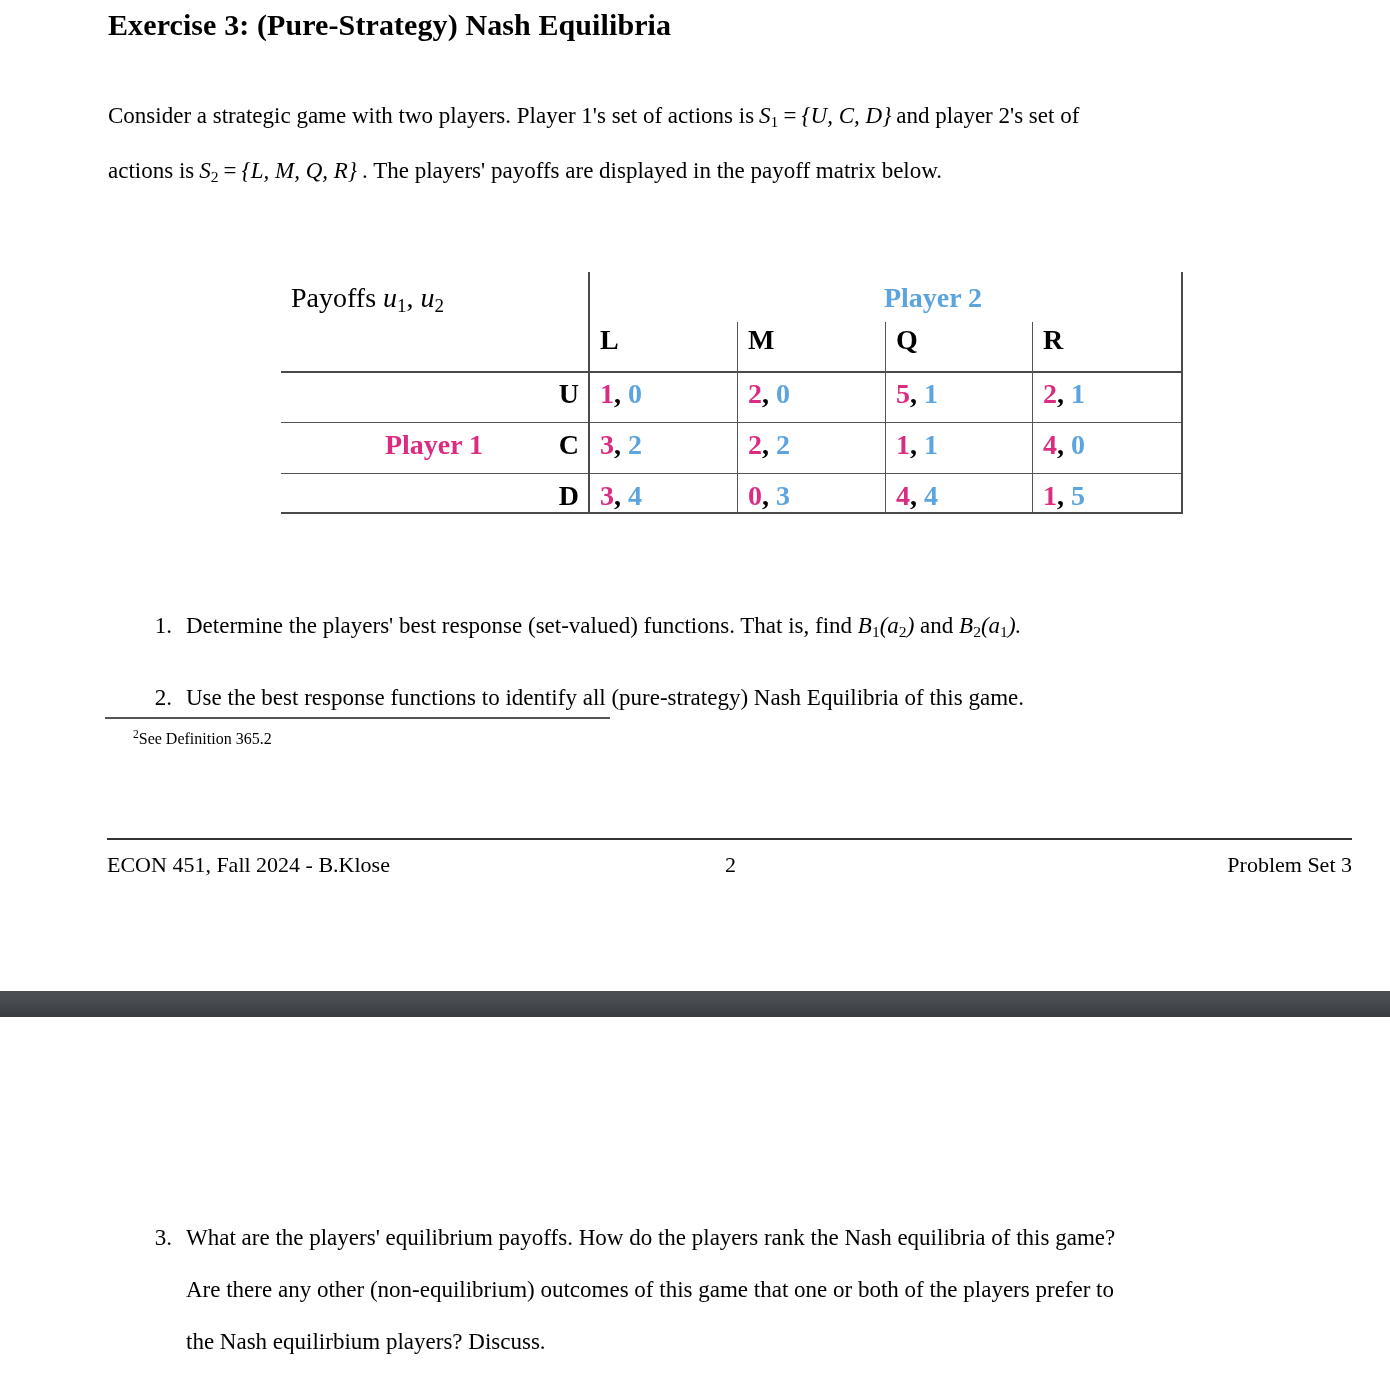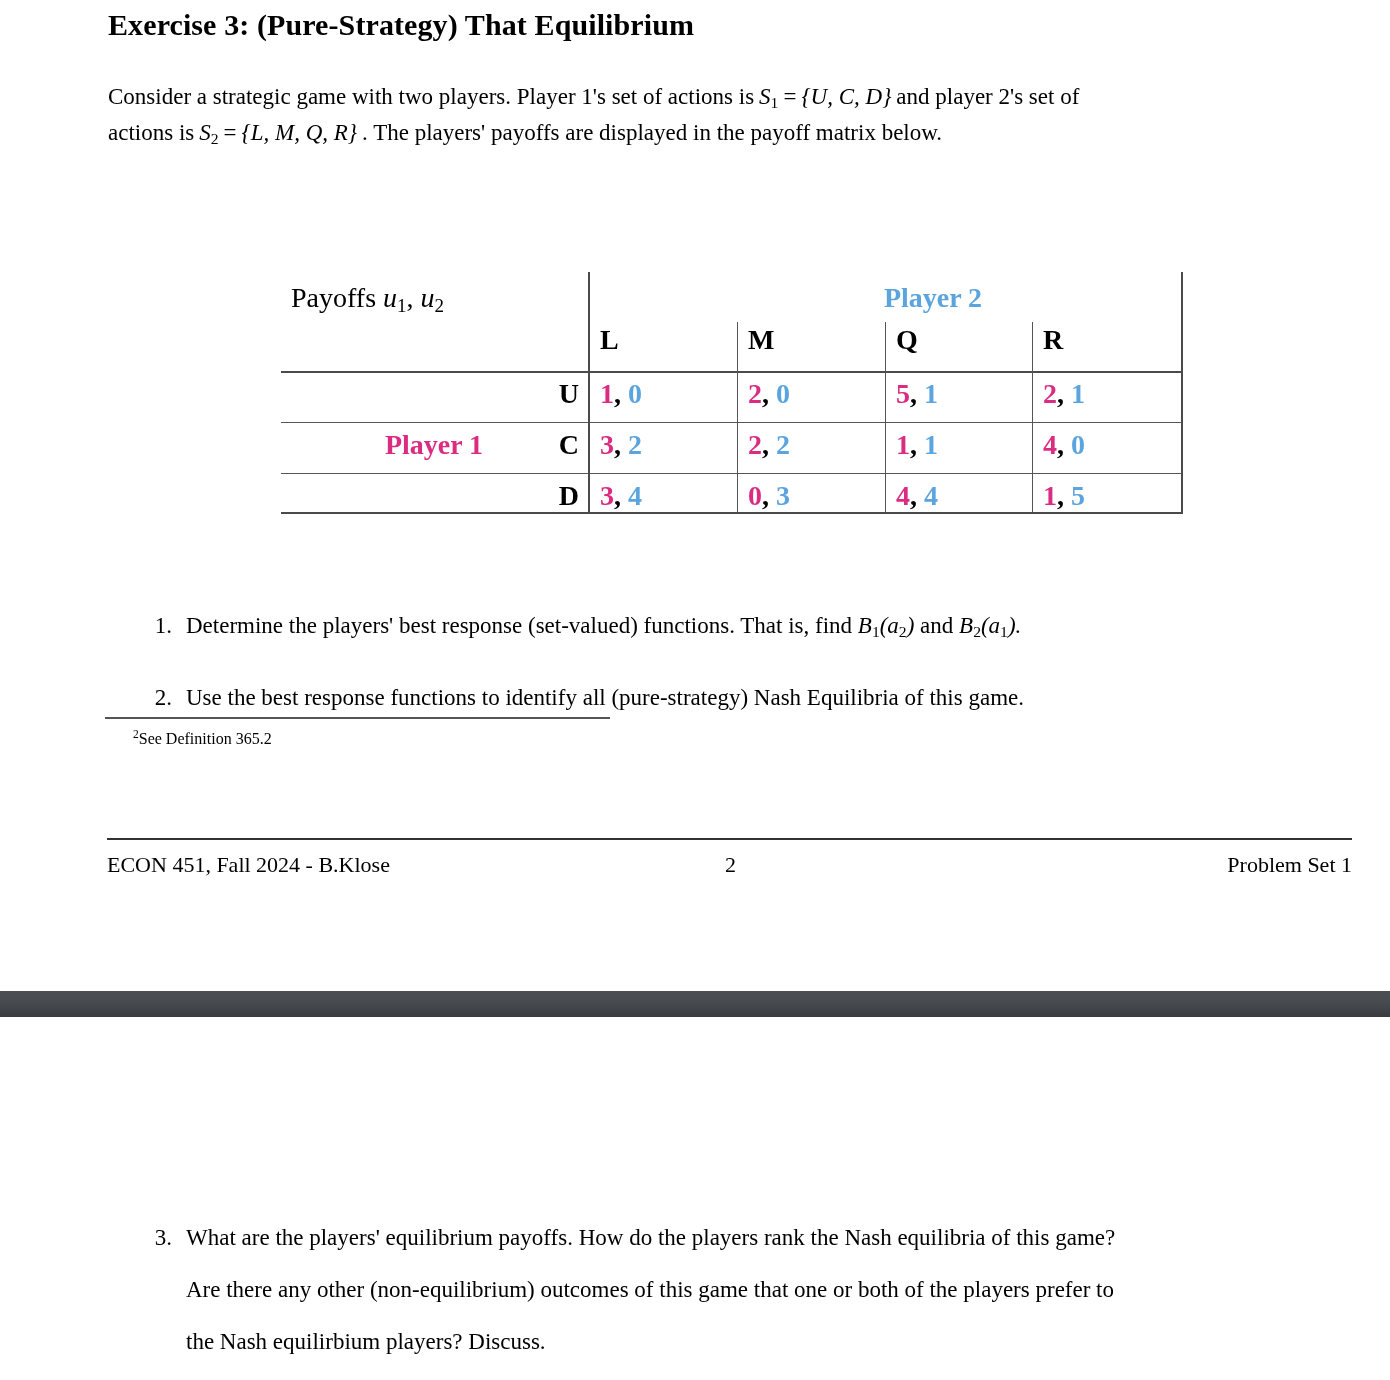--- a/index.html
+++ b/index.html
@@ -31,24 +31,24 @@
     font-size: 30px;
     font-weight: bold;
     letter-spacing: 0.1px;
     white-space: nowrap;
   }
 
   
   .intro {
     position: absolute;
     left: 108px;
-    top: 82px;
+    top: 91px;
     width: 1250px;
     font-size: 23px;
-    line-height: 30px;
+    line-height: 49px;
     text-align: justify;
   }
   .intro .ln { display: block; white-space: nowrap; }
   .mi { font-style: italic; font-family: "Liberation Serif", serif; }
   sub.msub-up {
     font-size: 0.68em;
     vertical-align: -0.28em;
   }
   .eq { padding: 0 5px; }
 
@@ -222,21 +222,21 @@
     top: 1212px;
     font-size: 23px;
     line-height: 52px;
   }
 </style>
 </head>
 <body>
 
 <div class="page">
 
-  <div class="exercise-title">Exercise 3: (Pure-Strategy) That Equilibrium</div>
+  <div class="exercise-title">Exercise 3: (Pure-Strategy) Nash Equilibria</div>
 
   <div class="intro">
     <span class="ln"><span>Consider a strategic game with two players. Player 1's set of actions is</span><span class="eq"><span class="mi">S</span><sub class="msub-up">1</sub></span><span>=</span><span class="eq mi">{U, C, D}</span><span>and player 2's set of</span></span>
     <span class="ln"><span>actions is</span><span class="eq"><span class="mi">S</span><sub class="msub-up">2</sub></span><span>=</span><span class="eq mi">{L, M, Q, R}</span><span>. The players' payoffs are displayed in the payoff matrix below.</span></span>
   </div>
 
   <div class="matrix-wrap">
     <div class="matrix-grid">
 
       <div class="payoffs-label"><span>Payoffs </span><span class="mi">u</span><sub class="msub-up">1</sub><span>, </span><span class="mi">u</span><sub class="msub-up">2</sub></div>
@@ -296,21 +296,21 @@
     </span>
   </div>
 
   <div class="footnote-rule"></div>
   <div class="footnote"><sup>2</sup><span>See Definition 365.2</span></div>
 
   <div class="footer-rule"></div>
   <div class="footer">
     <span class="left">ECON 451, Fall 2024 - B.Klose</span>
     <span class="mid">2</span>
-    <span class="right">Problem Set 1</span>
+    <span class="right">Problem Set 3</span>
   </div>
 
   <div class="page-band"></div>
 
   <div class="qitem qitem-bottom" style="width:1220px;">
     <span class="num">3.</span>
     <span class="body">
       <span class="ln">What are the players' equilibrium payoffs. How do the players rank the Nash equilibria of this game?</span>
       <span class="ln">Are there any other (non-equilibrium) outcomes of this game that one or both of the players prefer to</span>
       <span class="ln">the Nash equilirbium players? Discuss.</span>

